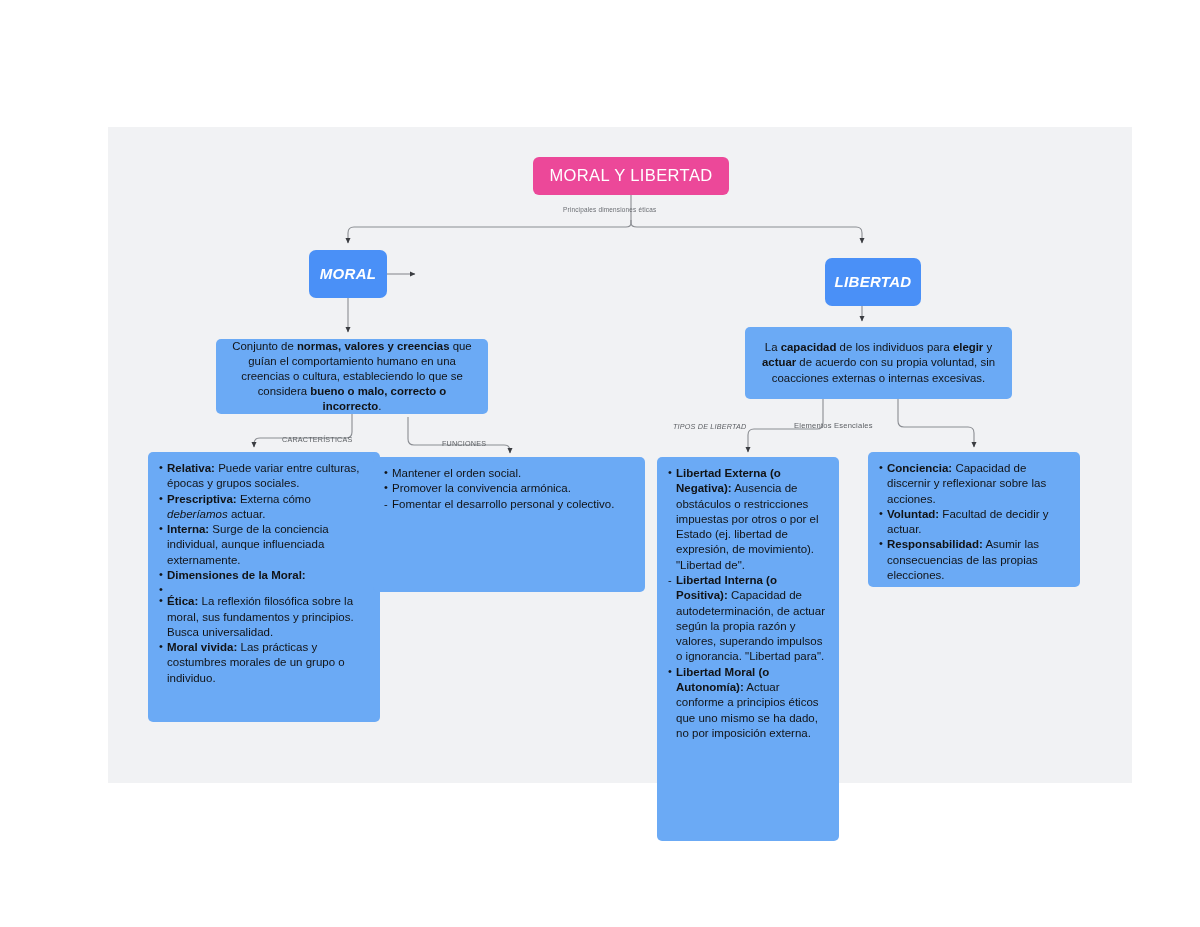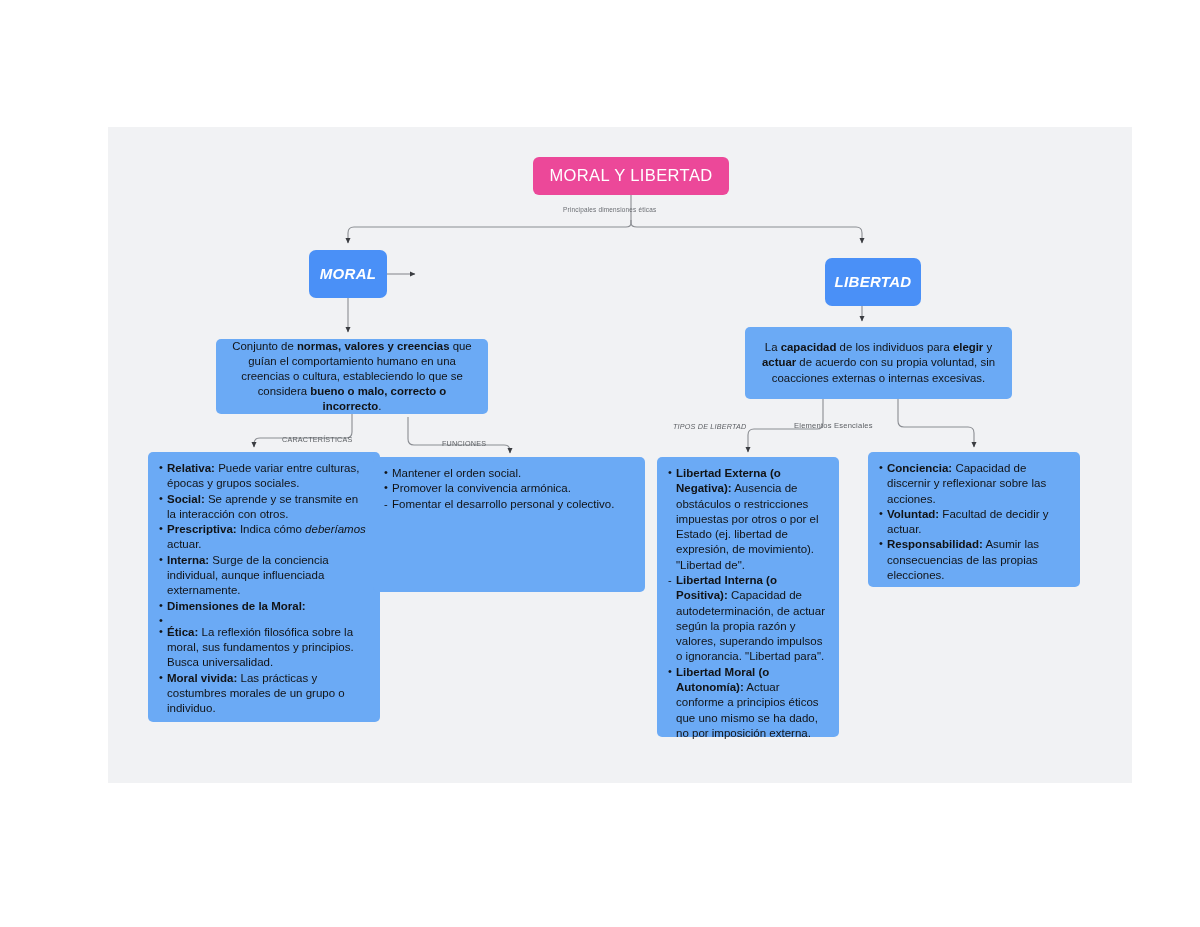--- a/index.html
+++ b/index.html
@@ -94,21 +94,21 @@
   #node-libertad-def {
     left: 637px; top: 200px; width: 267px; height: 72px;
     text-align: center;
     font-size: 11.4px;
     display: flex; align-items: center; justify-content: center;
   }
 
   
   #node-caracteristicas { left: 40px;  top: 325px; width: 232px; height: 270px; }
   #node-funciones       { left: 265px; top: 330px; width: 272px; height: 135px; }
-  #node-tipos           { left: 549px; top: 330px; width: 182px; height: 280px; }
+  #node-tipos           { left: 549px; top: 330px; width: 182px; height: 384px; }
   #node-elementos       { left: 760px; top: 325px; width: 212px; height: 135px; }
 
   ul.blist {
     margin: 0;
     padding: 0;
     list-style: none;
   }
   ul.blist li {
     position: relative;
     padding-left: 8px;
@@ -203,22 +203,21 @@
     </div>
 
     <div class="edge-label" id="lbl-caract">CARACTERÍSTICAS</div>
     <div class="edge-label" id="lbl-funciones">FUNCIONES</div>
     <div class="edge-label" id="lbl-tipos">TIPOS DE LIBERTAD</div>
     <div class="edge-label" id="lbl-elementos">Elementos Esenciales</div>
 
     <div class="node" id="node-caracteristicas">
       <ul class="blist">
           <li><span class="b">Relativa:</span><span> Puede variar entre culturas, épocas y grupos sociales.</span></li>
-          <li><span class="b">Social:</span><span> Se aprende y se transmite en la interacción con otros.</span></li>
-          <li><span class="b">Prescriptiva:</span><span> Indica cómo </span><span class="i">deberíamos</span><span> actuar.</span></li>
+          <li><span class="b">Prescriptiva:</span><span> Externa cómo </span><span class="i">deberíamos</span><span> actuar.</span></li>
           <li><span class="b">Interna:</span><span> Surge de la conciencia individual, aunque influenciada externamente.</span></li>
           <li><span class="b">Dimensiones de la Moral:</span></li>
           <li class="empty"></li>
           <li><span class="b">Ética:</span><span> La reflexión filosófica sobre la moral, sus fundamentos y principios. Busca universalidad.</span></li>
           <li><span class="b">Moral vivida:</span><span> Las prácticas y costumbres morales de un grupo o individuo.</span></li>
         </ul>
     </div>
 
     <div class="node" id="node-funciones">
       <ul class="blist">

